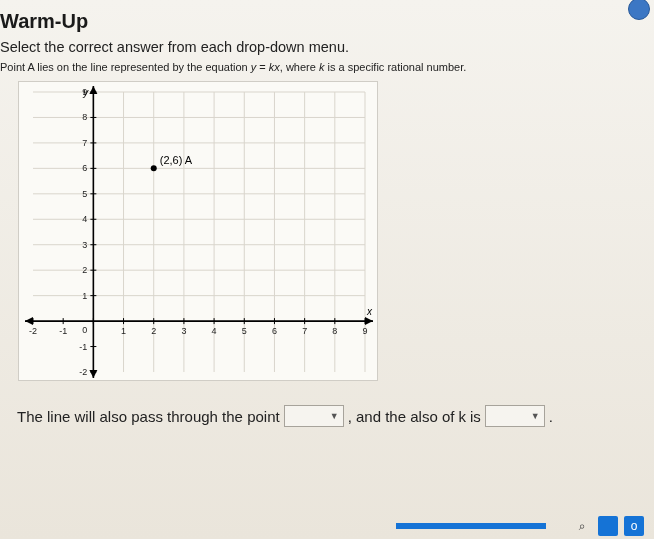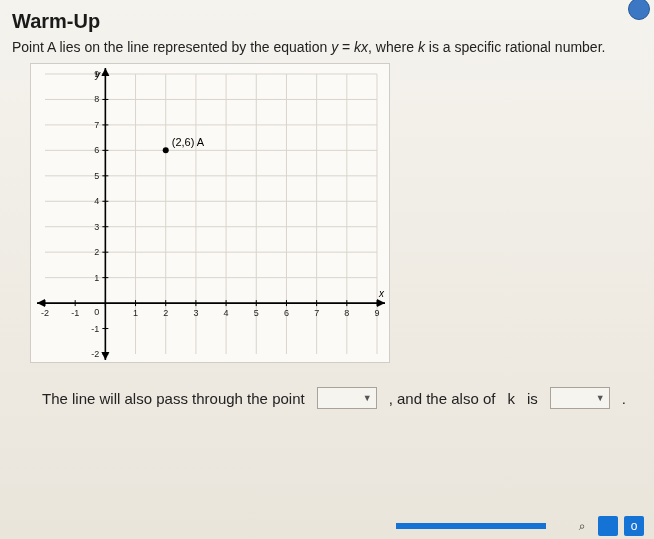--- a/index.html
+++ b/index.html
@@ -5,62 +5,62 @@
   * { box-sizing: border-box; margin: 0; padding: 0; }
   body {
     font-family: Arial, Helvetica, sans-serif;
     background: linear-gradient(180deg, #f5f3ee 0%, #eae5db 100%);
     width: 654px;
     height: 539px;
     position: relative;
     overflow: hidden;
   }
   .page {
-    padding: 10px 12px 0 12px;
+    padding: 10px 12px 0 0;
   }
   .title {
     font-size: 20px;
     font-weight: bold;
     color: #1a1a1a;
     margin-bottom: 6px;
   }
   .instruction {
     font-size: 14.5px;
     color: #222;
     margin-bottom: 6px;
   }
   .prompt {
-    font-size: 14px;
+    font-size: 11px;
     color: #222;
     margin-bottom: 8px;
   }
   .prompt .ital { font-style: italic; }
 
   .chart-box {
     width: 360px;
     height: 300px;
     background: #fbfaf6;
     border: 1px solid #d0cdc6;
     margin-left: 18px;
     position: relative;
   }
   .chart-box svg {
     position: absolute;
     top: 0; left: 0;
   }
 
   .answer-row {
     margin-top: 24px;
-    margin-left: 30px;
+    margin-left: 17px;
     font-size: 15px;
     color: #222;
     display: flex;
     align-items: center;
     flex-wrap: wrap;
-    gap: 12px;
+    gap: 4px;
   }
   .dropdown {
     display: inline-flex;
     align-items: center;
     justify-content: flex-end;
     width: 60px;
     height: 22px;
     border: 1px solid #a7a39b;
     background: #f6f4ef;
     padding: 0 4px;
@@ -113,20 +113,21 @@
   .fico.blue2 { background: #1573d6; color: #fff; border-radius: 2px; }
 </style>
 </head>
 <body>
 
 <div class="corner-badge"></div>
 
 <div class="page">
 
   <div class="title">Warm-Up</div>
+  <div class="instruction">Select the correct answer from each drop-down menu.</div>
   <div class="prompt">
     <span>Point A lies on the line represented by the equation </span><span class="ital">y</span><span> = </span><span class="ital">k</span><span class="ital">x</span><span>, where </span><span class="ital">k</span><span> is a specific rational number.</span>
   </div>
 
   <div class="chart-box">
     <svg width="360" height="300" viewBox="0 0 360 300">
         <line x1="74.36363636363637" y1="290" x2="74.36363636363637" y2="10" stroke="#d9d5cc" stroke-width="1"></line>
         <line x1="104.54545454545453" y1="290" x2="104.54545454545453" y2="10" stroke="#d9d5cc" stroke-width="1"></line>
         <line x1="134.72727272727275" y1="290" x2="134.72727272727275" y2="10" stroke="#d9d5cc" stroke-width="1"></line>
         <line x1="164.9090909090909" y1="290" x2="164.9090909090909" y2="10" stroke="#d9d5cc" stroke-width="1"></line>

